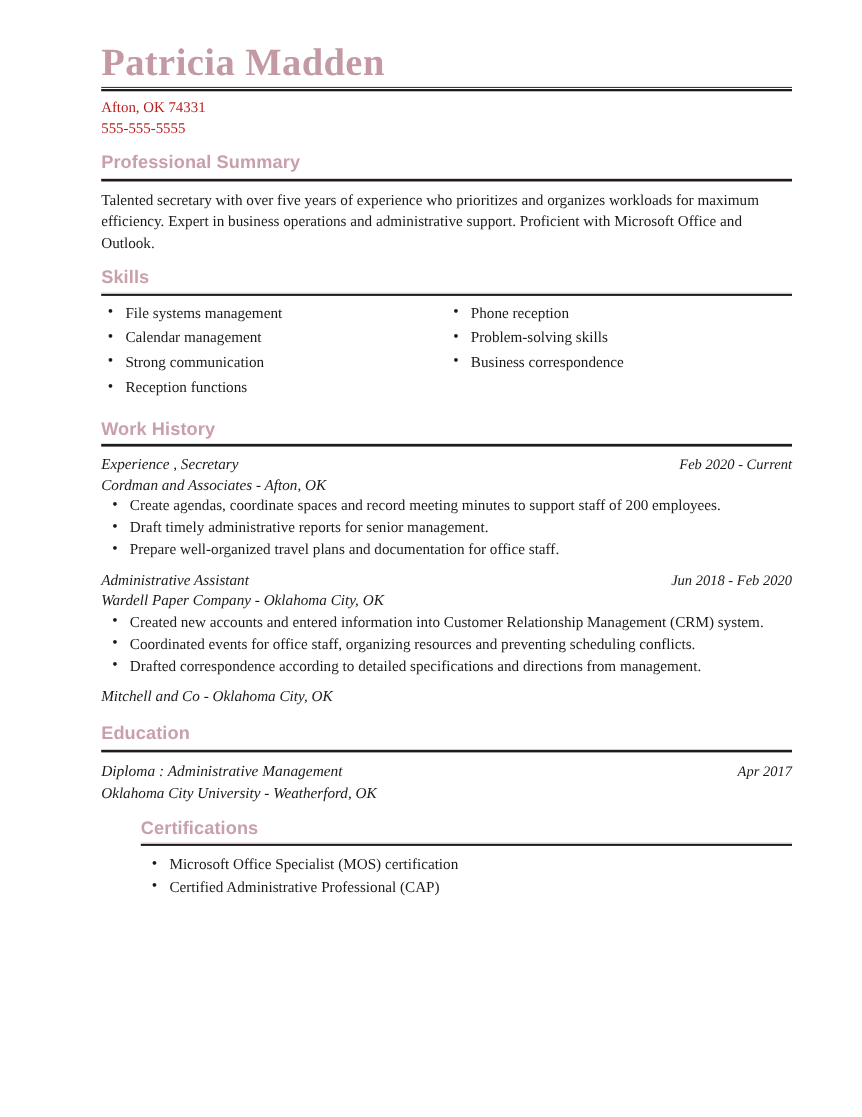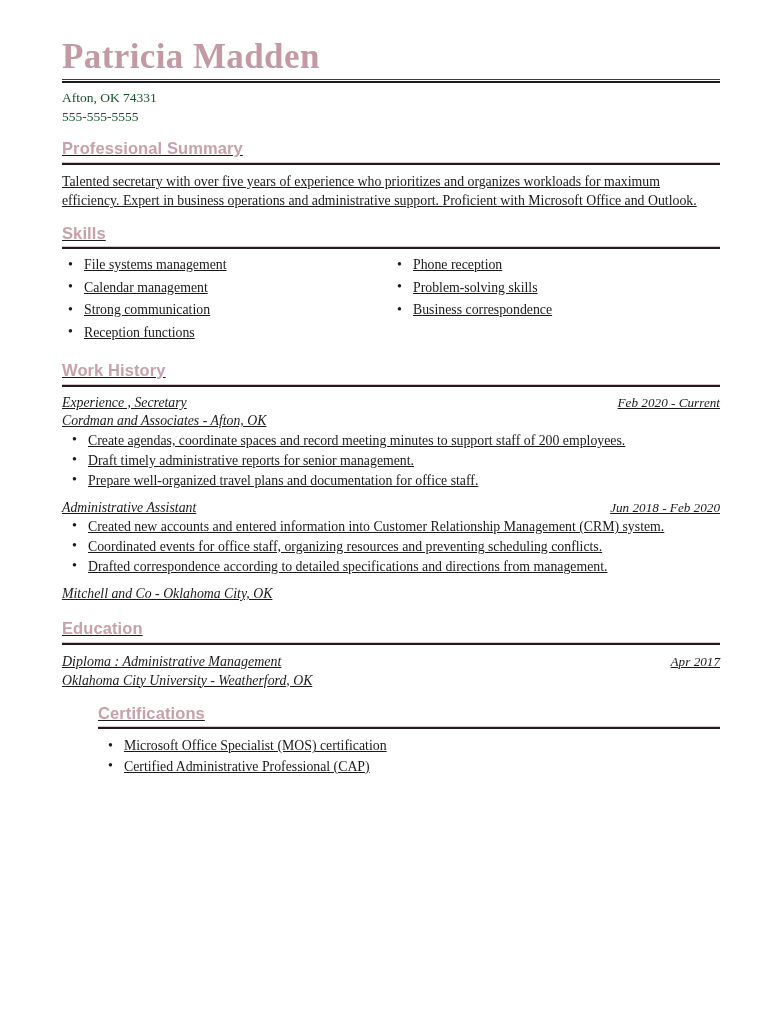--- a/index.html
+++ b/index.html
@@ -16,21 +16,21 @@
     color: #1a1a1a;
     -webkit-font-smoothing: antialiased;
   }
 
   .page {
     position: relative;
     width: 784px;
     height: 1015px;
     background: #ffffff;
     box-sizing: border-box;
-    padding: 38px 64px 0 62px;
+    padding: 38px 64px 0 92px;
   }
 
   
   .name {
     font-family: "Liberation Serif", "DejaVu Serif", serif;
     font-weight: bold;
     font-size: 35px;
     line-height: 1.06;
     color: #c39aa4;
     letter-spacing: 0.4px;
@@ -49,27 +49,26 @@
         #ffffff 1px, #ffffff 2px,
         #1c1c1c 2px, #1c1c1c 4px);
   }
 
   .contact-block {
     margin: 0 0 2px 0;
   }
   .contact-line {
     font-size: 13.5px;
     line-height: 18.5px;
-    color: #14532d;
+    color: #b91c1c;
   }
 
   
   .section {
     margin-top: 10px;
-    text-decoration: underline;
   }
   .section-title {
     font-family: "Liberation Sans", "DejaVu Sans", sans-serif;
     font-weight: bold;
     font-size: 16.5px;
     line-height: 1.25;
     color: #c8a0aa;
     margin: 0 0 3px 0;
     letter-spacing: 0.1px;
   }
@@ -259,20 +258,21 @@
         <li>Draft timely administrative reports for senior management.</li>
         <li>Prepare well-organized travel plans and documentation for office staff.</li>
       </ul>
     </div>
 
     <div class="job">
       <div class="job-row">
         <span class="job-title">Administrative Assistant</span>
         <span class="job-dates">Jun 2018 - Feb 2020</span>
       </div>
+      <div class="job-company">Wardell Paper Company - Oklahoma City, OK</div>
       <ul class="bullets">
         <li>Created new accounts and entered information into Customer Relationship Management (CRM) system.</li>
         <li>Coordinated events for office staff, organizing resources and preventing scheduling conflicts.</li>
         <li>Drafted correspondence according to detailed specifications and directions from management.</li>
       </ul>
     </div>
 
     <div class="job">
       <div class="job-company">Mitchell and Co - Oklahoma City, OK</div>
     </div>

